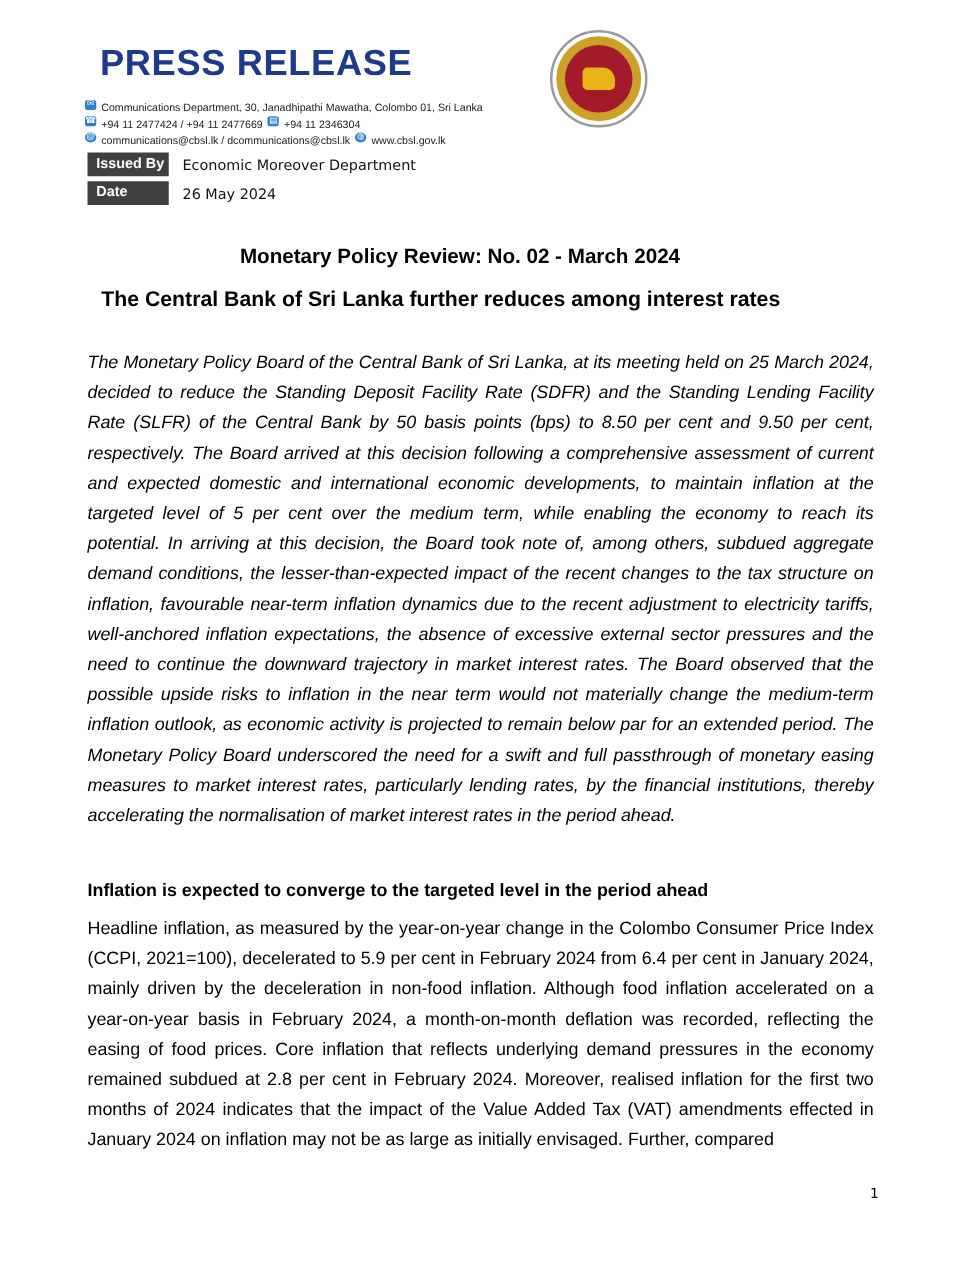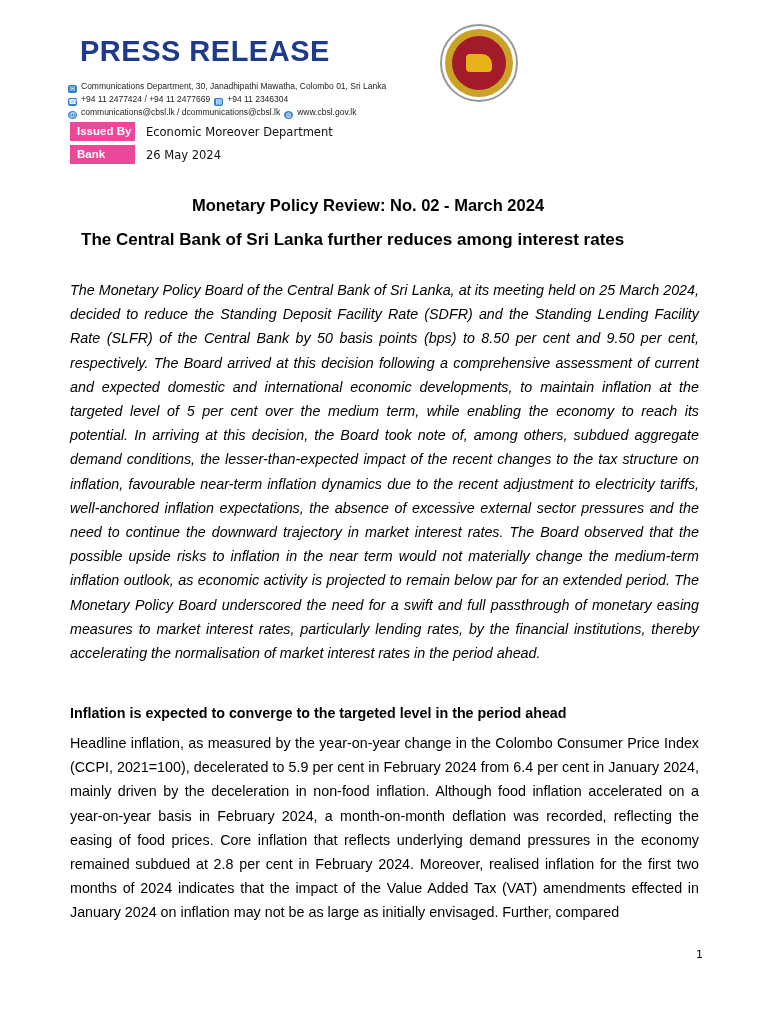--- a/index.html
+++ b/index.html
@@ -1,33 +1,33 @@
 <!DOCTYPE html>
 <html><head>
 <meta charset="utf-8">
 <style>
   html, body { margin:0; padding:0; background:#ffffff; }
   body { width:768px; height:1024px; position:relative; overflow:hidden; font-family:"Liberation Sans", sans-serif; color:#000; }
   .header-left { position:absolute; left:68px; top:22px; }
   .press-title { font-family:Liberation Sans, sans-serif; font-weight:bold; font-size:29px; color:#1f3a8a; letter-spacing:0.5px; line-height:34px; margin:12px; }
-  .contact-line { font-size:8.5px; color:#222; line-height:13px; display:flex; align-items:flex-end; gap:4px; white-space:nowrap; }
+  .contact-line { font-size:8.5px; color:#222; line-height:13px; display:flex; align-items:flex-start; gap:4px; white-space:nowrap; }
   .ci { display:inline-block; width:9px; height:8px; border-radius:2px; background:#2f7fd1; color:#fff; font-size:7px; line-height:8px; text-align:center; }
   .ci.round { border-radius:50%; }
   .header-right { position:absolute; left:440px; top:24px; display:flex; align-items:center; }
   .logo { width:78px; height:78px; border-radius:50%; border:2px solid #999; box-sizing:border-box; display:flex; align-items:center; justify-content:center; background:#fff; position:relative; }
   .logo-ring { width:68px; height:68px; border-radius:50%; background:#c9a227; display:flex; align-items:center; justify-content:center; }
   .logo-inner { width:54px; height:54px; border-radius:50%; background:#a31a2a; display:flex; align-items:center; justify-content:center; }
   .lion { width:26px; height:18px; background:#e8b318; border-radius:4px 10px 4px 4px; }
   .bank-names { margin-left:10px; }
   .bank-sinhala { font-family:"DejaVu Sans", sans-serif; font-size:18px; font-weight:bold; line-height:26px; color:#111; }
   .bank-tamil { font-family:"DejaVu Sans", sans-serif; font-size:16px; font-weight:bold; line-height:24px; color:#111; }
   .bank-english { font-family:"DejaVu Sans", sans-serif; font-size:12.5px; font-weight:bold; line-height:22px; color:#111; letter-spacing:0.2px; }
   .meta { position:absolute; left:70px; top:120px; }
   .meta-row { display:flex; align-items:center; height:23px; margin-bottom:0px; }
-  .meta-label { width:65px; height:19px; background:#ec4899; color:#fff; font-size:11.5px; font-weight:bold; line-height:19px; padding-left:7px; box-sizing:border-box; }
+  .meta-label { width:65px; height:19px; background:#404040; color:#fff; font-size:11.5px; font-weight:bold; line-height:19px; padding-left:7px; box-sizing:border-box; }
   .meta-value { margin-left:11px; font-family:"DejaVu Sans", sans-serif; font-size:11.5px; color:#111; }
   .title1 { position:absolute; left:0; width:736px; top:196px; text-align:center; font-weight:bold; font-size:16.5px; }
   .title2 { position:absolute; left:81px; top:230px; font-weight:bold; font-size:17px; }
   .para { position:absolute; left:70px; width:629px; font-size:14.3px; line-height:24.2px; text-align:justify; }
   .para.italic { font-style:italic; top:278px; }
   .subhead { position:absolute; left:70px; top:705px; font-weight:bold; font-size:14.3px; }
   .para.body2 { top:731px; }
   .page-num { position:absolute; left:696px; top:948px; font-size:11px; font-family:"DejaVu Sans", sans-serif; }
 </style>
 </head>
@@ -62,21 +62,21 @@
     </div>
   </div>
 </div>
 
 <div class="meta">
   <div class="meta-row">
     <div class="meta-label">Issued By</div>
     <div class="meta-value">Economic Moreover Department</div>
   </div>
   <div class="meta-row">
-    <div class="meta-label">Bank</div>
+    <div class="meta-label">Date</div>
     <div class="meta-value">26 May 2024</div>
   </div>
 </div>
 
 <div class="title1">Monetary Policy Review: No. 02 - March 2024</div>
 <div class="title2">The Central Bank of Sri Lanka further reduces among interest rates</div>
 
 <p class="para italic" style="margin:0;">The Monetary Policy Board of the Central Bank of Sri Lanka, at its meeting held on 25 March 2024, decided to reduce the Standing Deposit Facility Rate (SDFR) and the Standing Lending Facility Rate (SLFR) of the Central Bank by 50 basis points (bps) to 8.50 per cent and 9.50 per cent, respectively. The Board arrived at this decision following a comprehensive assessment of current and expected domestic and international economic developments, to maintain inflation at the targeted level of 5 per cent over the medium term, while enabling the economy to reach its potential. In arriving at this decision, the Board took note of, among others, subdued aggregate demand conditions, the lesser-than-expected impact of the recent changes to the tax structure on inflation, favourable near-term inflation dynamics due to the recent adjustment to electricity tariffs, well-anchored inflation expectations, the absence of excessive external sector pressures and the need to continue the downward trajectory in market interest rates. The Board observed that the possible upside risks to inflation in the near term would not materially change the medium-term inflation outlook, as economic activity is projected to remain below par for an extended period. The Monetary Policy Board underscored the need for a swift and full passthrough of monetary easing measures to market interest rates, particularly lending rates, by the financial institutions, thereby accelerating the normalisation of market interest rates in the period ahead.</p>
 
 <div class="subhead">Inflation is expected to converge to the targeted level in the period ahead</div>

